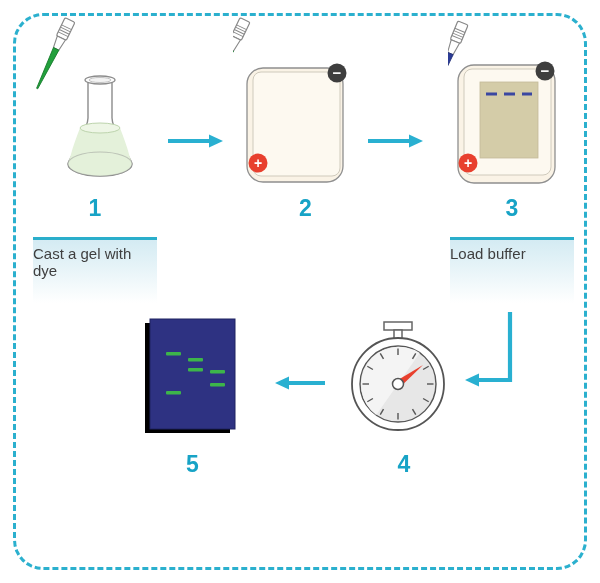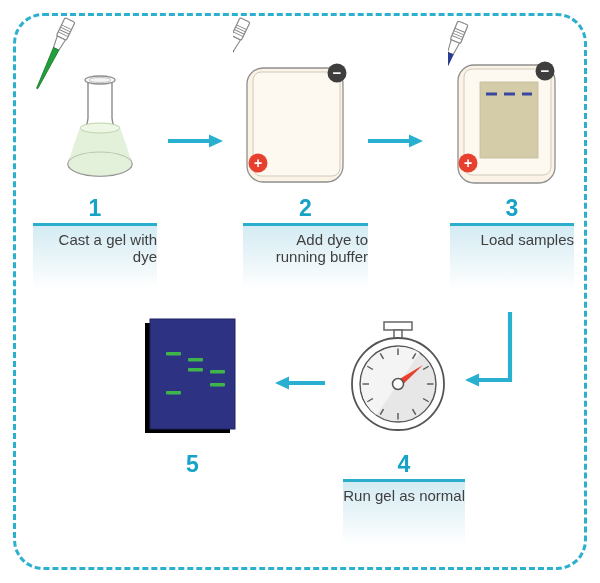--- a/index.html
+++ b/index.html
@@ -11,24 +11,24 @@
     position:absolute; left:13px; top:13px; width:568px; height:551px;
     border:3px dashed #2bb0ce; border-radius:30px; pointer-events:none;
   }
   .illus { position:absolute; }
   .step { position:absolute; }
   .step .num {
     font-weight:bold; font-size:23px; color:#17a3c6; text-align:center;
     height:25px; line-height:25px;
   }
   .step .box {
-    margin-top:2px; border-top:3px solid #2aaecb;
+    margin-top:16px; border-top:3px solid #2aaecb;
     background:linear-gradient(180deg, #d4ebf3 0%, #e7f4f8 45%, rgba(255,255,255,0) 100%);
     height:58px; padding-top:5px; font-size:15px; color:#3f3f3f;
-    text-align:right; line-height:17px;
+    text-align:left; line-height:17px;
   }
   svg { display:block; }
 </style>
 </head>
 <body>
 
 <div id="canvas">
   <div id="frame"></div>
 
   <svg class="illus" style="left:28px; top:8px;" width="144" height="175" viewBox="0 0 144 175">
@@ -162,26 +162,24 @@
       </g>
     </g>
   </svg>
 
   <div class="step" style="left:33px; top:196px; width:124px;">
     <div class="num">1</div>
     <div class="box">Cast a gel with dye</div>
   </div>
   <div class="step" style="left:243px; top:196px; width:125px;">
     <div class="num">2</div>
-    <div class="box">Add dye to running buffer</div>
   </div>
   <div class="step" style="left:450px; top:196px; width:124px;">
     <div class="num">3</div>
-    <div class="box">Load samples</div>
+    <div class="box">Load buffer</div>
   </div>
   <div class="step" style="left:343px; top:452px; width:122px;">
     <div class="num">4</div>
-    <div class="box">Run gel as normal</div>
   </div>
   <div class="step" style="left:132px; top:452px; width:121px;">
     <div class="num">5</div>
   </div>
 </div>
 
 </body></html>

